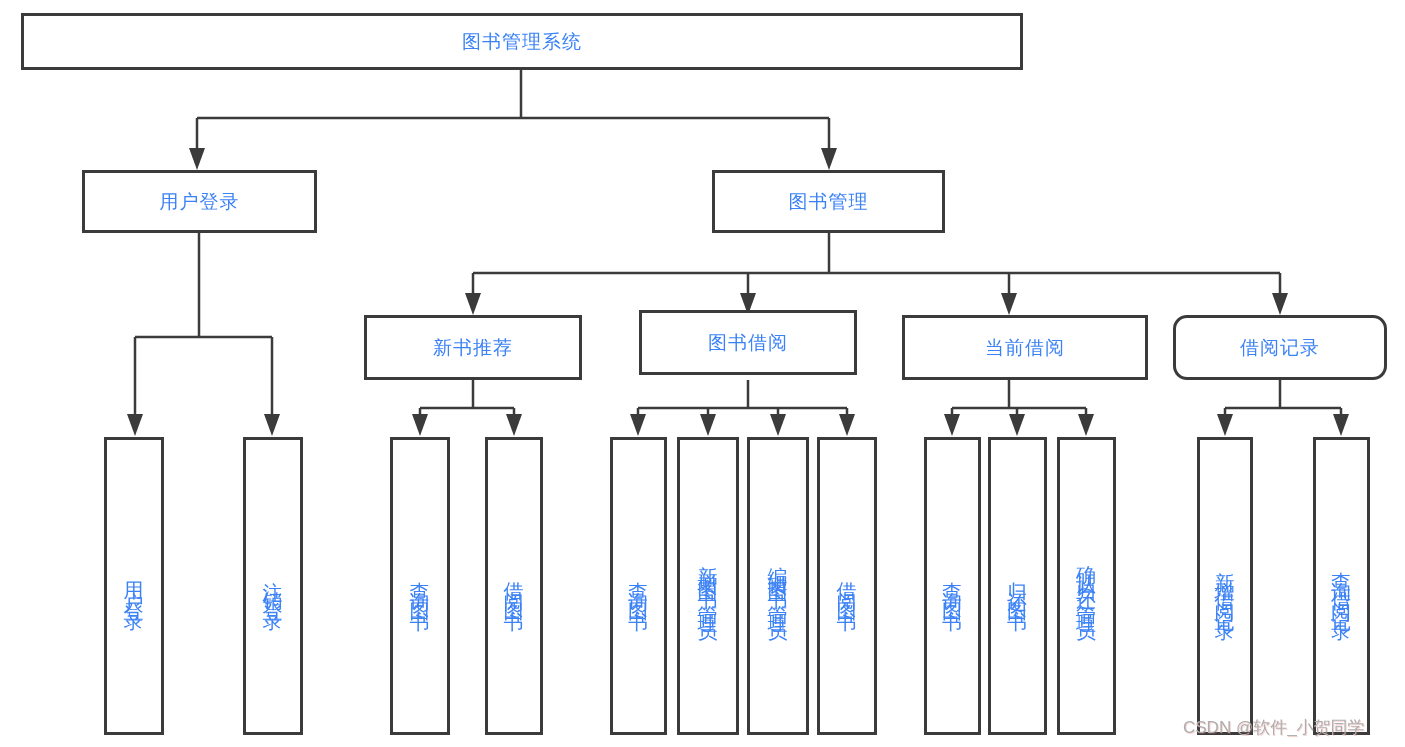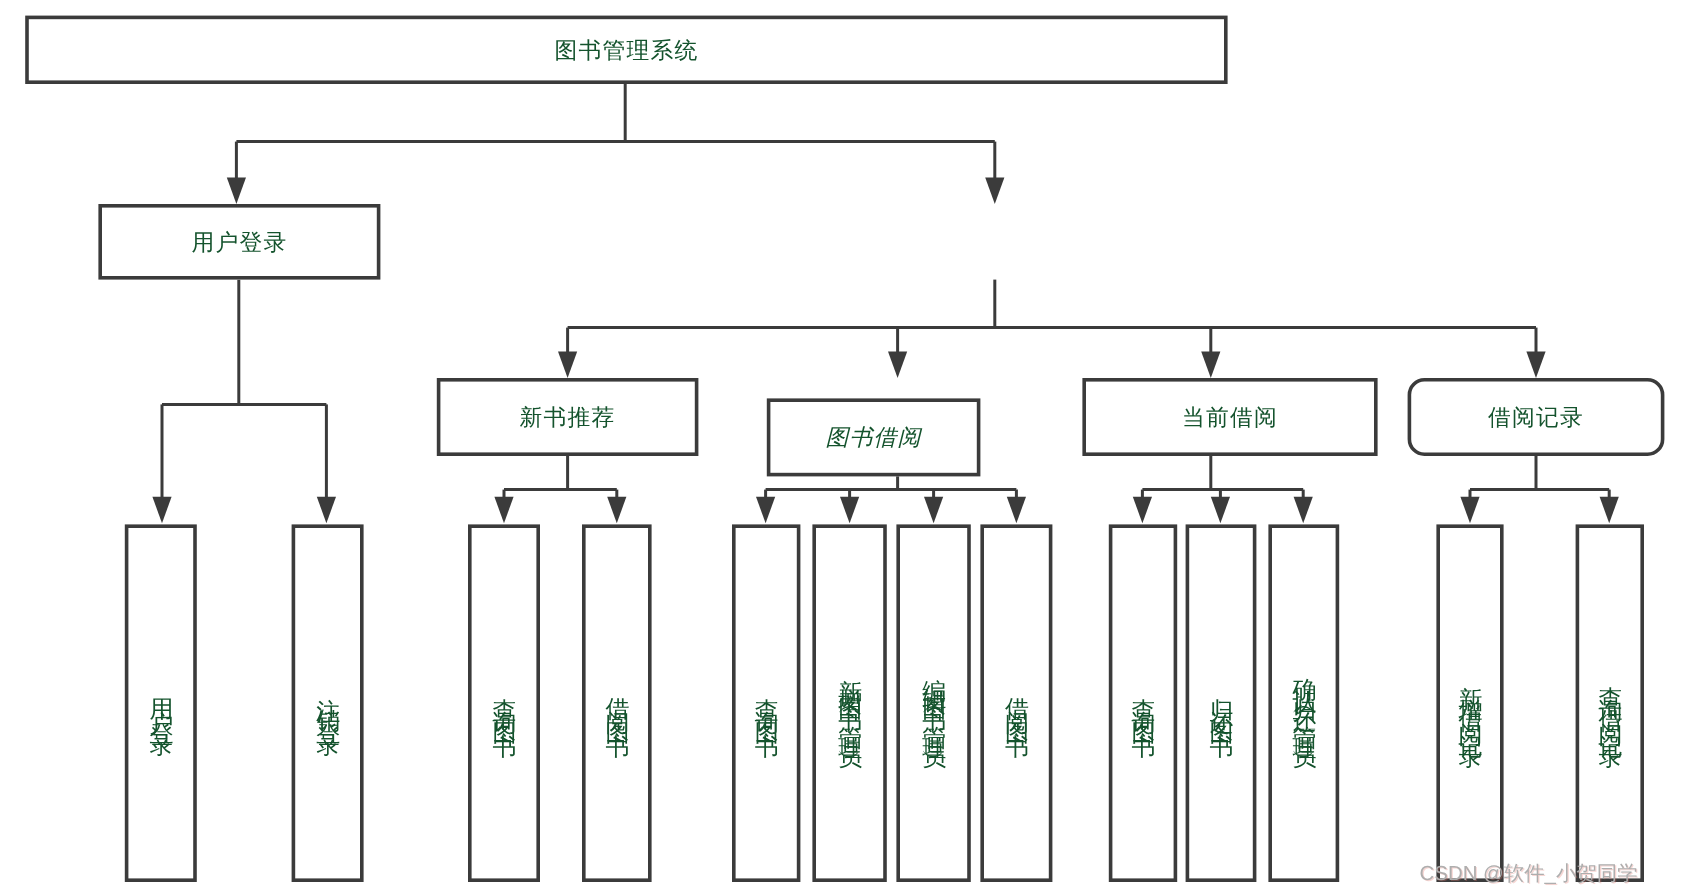--- a/index.html
+++ b/index.html
@@ -19,21 +19,21 @@
     position: absolute;
     left: 0;
     top: 0;
     z-index: 1;
   }
   .node {
     position: absolute;
     box-sizing: border-box;
     border: 3px solid #3b3b3b;
     background: #ffffff;
-    color: #14532d;
+    color: #3b82f6;
     display: flex;
     align-items: center;
     justify-content: center;
     z-index: 2;
   }
   .h-node { font-size: 19px; letter-spacing: 1px; }
   .v-node span {
     writing-mode: vertical-rl;
     text-orientation: mixed;
     font-size: 20px;
@@ -124,25 +124,28 @@
     </g>
   </svg>
 
   <div class="node h-node" style="left:21px; top:13px; width:1002px; height:57px;">
     <span>图书管理系统</span>
   </div>
 
   <div class="node h-node" style="left:82px; top:170px; width:235px; height:63px;">
     <span>用户登录</span>
   </div>
+  <div class="node h-node" style="left:712px; top:170px; width:233px; height:63px;">
+    <span>图书管理</span>
+  </div>
 
   <div class="node h-node" style="left:364px; top:315px; width:218px; height:65px;">
     <span>新书推荐</span>
   </div>
-  <div class="node h-node" style="left:639px; top:332px; width:178px; height:65px;font-style:italic;">
+  <div class="node h-node" style="left:639px; top:310px; width:218px; height:65px;">
     <span>图书借阅</span>
   </div>
   <div class="node h-node" style="left:902px; top:315px; width:246px; height:65px;">
     <span>当前借阅</span>
   </div>
   <div class="node h-node" style="left:1173px; top:315px; width:214px; height:65px;border-radius:14px;">
     <span>借阅记录</span>
   </div>
 
   <div class="node v-node" style="left:104px; top:437px; width:60px; height:298px;">

